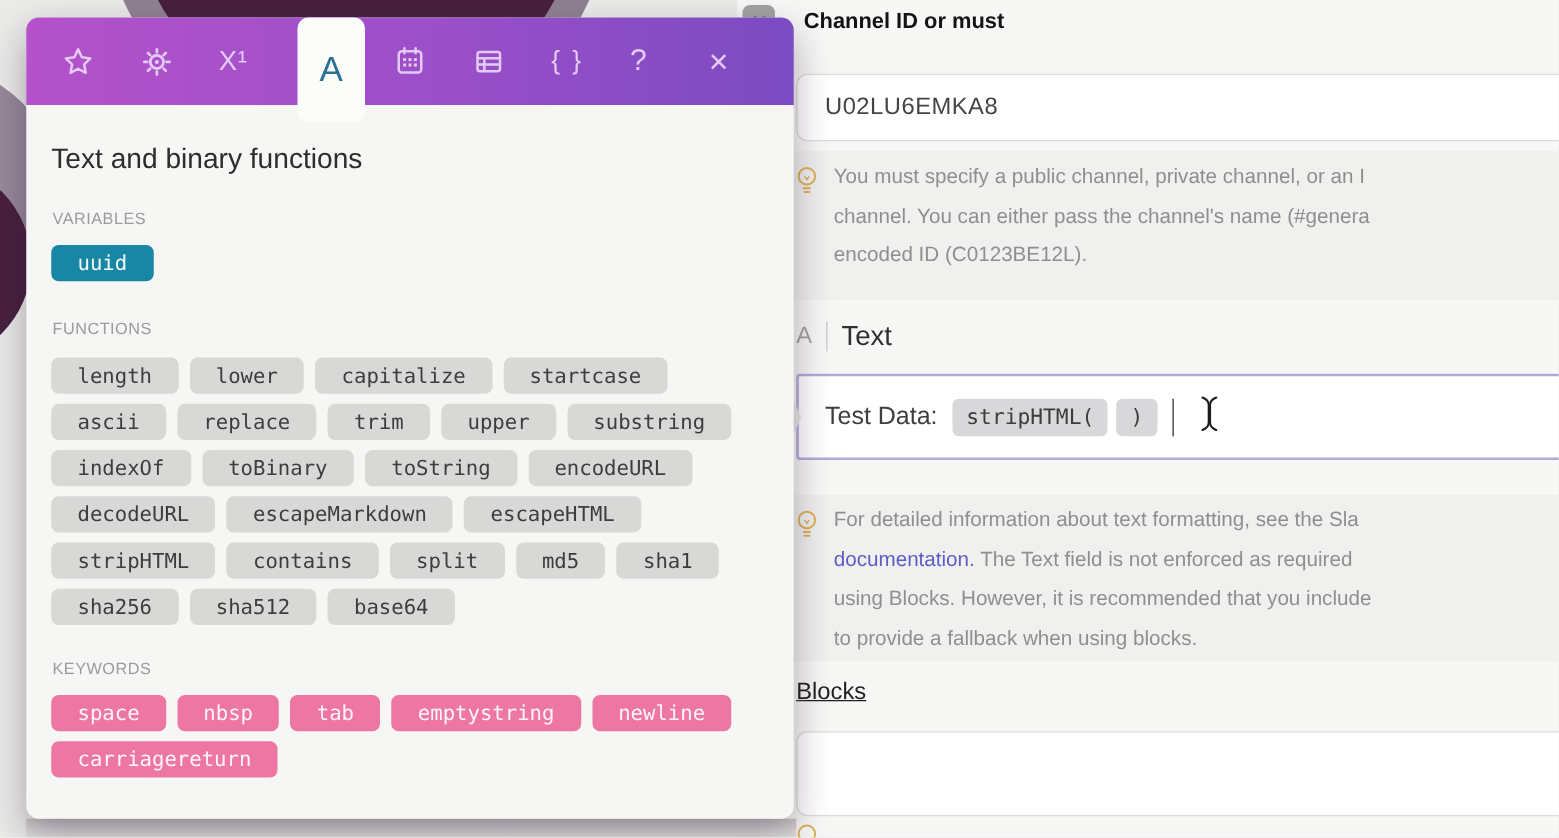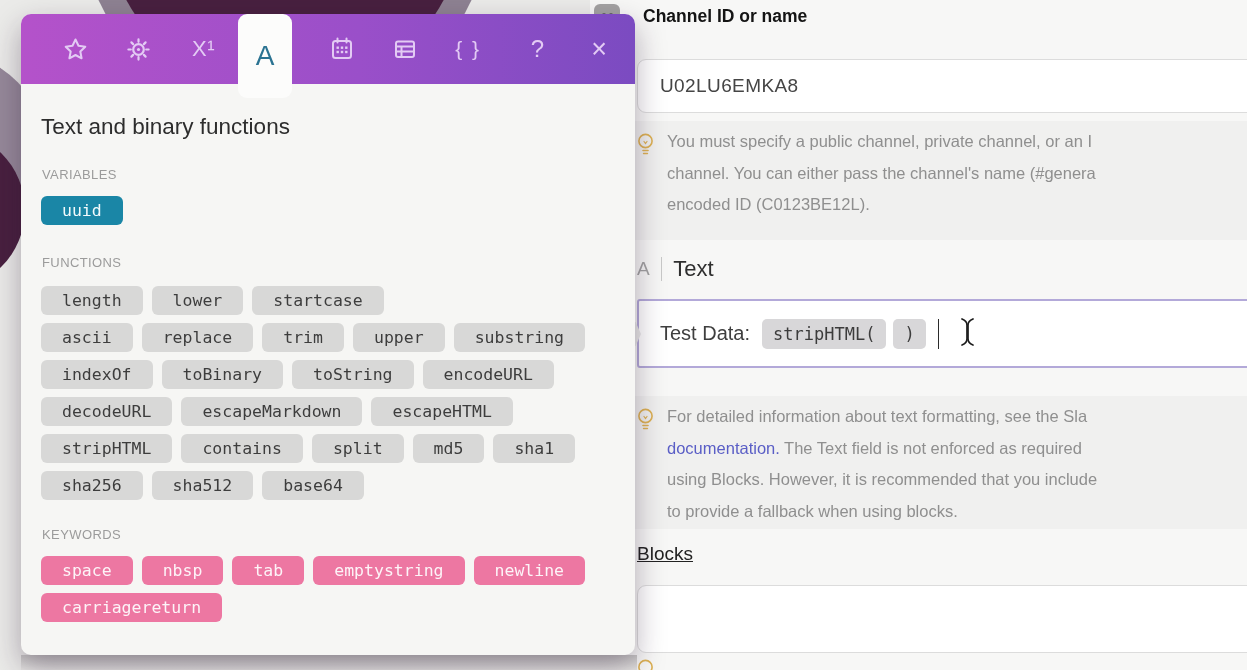--- a/index.html
+++ b/index.html
@@ -61,21 +61,21 @@
 
   
   .popup { position:absolute; left:21px; top:14px; width:614px; height:641px;
            background:#f6f6f4; border-radius:10px; z-index:10;
            box-shadow:0 12px 30px rgba(40,20,50,0.35); }
   .popup-header { position:absolute; left:0; top:0; right:0; height:70px;
                   border-radius:10px 10px 0 0;
                   background:linear-gradient(90deg,#b452ca 0%, #9a4fc9 55%, #7b4bc1 100%);
                   display:flex; align-items:center; justify-content:space-between;
                   padding:0 28px; }
-  .hbtn { display:flex; align-items:center; justify-content:flex-end; width:40px; height:48px;
+  .hbtn { display:flex; align-items:center; justify-content:flex-start; width:40px; height:48px;
           color:#e3cbf4; font-size:23px; }
   .hbtn svg { display:block; }
   .tab-active { position:relative; width:54px; height:84px; margin-top:14px;
                 background:#fcfcfb; border-radius:9px; display:flex; align-items:center;
                 justify-content:center; }
   .tab-active .a-glyph { font-size:28px; color:#2b7392; }
   .x1-glyph { font-size:22px; letter-spacing:0.5px; }
   .braces-glyph { font-size:21px; letter-spacing:2px; }
   .q-glyph { font-size:24px; }
   .close-glyph { font-size:27px; font-weight:300; }
@@ -104,21 +104,21 @@
 <div class="blob blob-ring2"></div>
 <div class="blob blob-plum2"></div>
 
 <div class="form-panel">
 
   <div class="drag-handle">
       <i></i>
       <i></i>
     </div>
 
-  <div class="field-label label-channel">Channel ID or name</div>
+  <div class="field-label label-channel">Channel ID or must</div>
 
   <div class="text-input input-channel">
     <span>U02LU6EMKA8</span>
   </div>
 
   <div class="hint hint-1">
     <span class="bulb">
       <svg width="19" height="25" viewBox="0 0 19 25" fill="none" stroke="#ddb154" stroke-width="1.6" stroke-linecap="round">
         <circle cx="9.5" cy="9" r="6.6"></circle>
         <path d="M7 18.5 h5"></path>
@@ -252,20 +252,21 @@
       <div class="chip-row">
         <span class="chip chip-teal">uuid</span>
       </div>
     </div>
 
   <div class="sec-label sec-functions">FUNCTIONS</div>
   <div class="chip-rows rows-functions">
       <div class="chip-row">
         <span class="chip chip-gray">length</span>
         <span class="chip chip-gray">lower</span>
+        <span class="chip chip-gray">capitalize</span>
         <span class="chip chip-gray">startcase</span>
       </div>
       <div class="chip-row">
         <span class="chip chip-gray">ascii</span>
         <span class="chip chip-gray">replace</span>
         <span class="chip chip-gray">trim</span>
         <span class="chip chip-gray">upper</span>
         <span class="chip chip-gray">substring</span>
       </div>
       <div class="chip-row">

